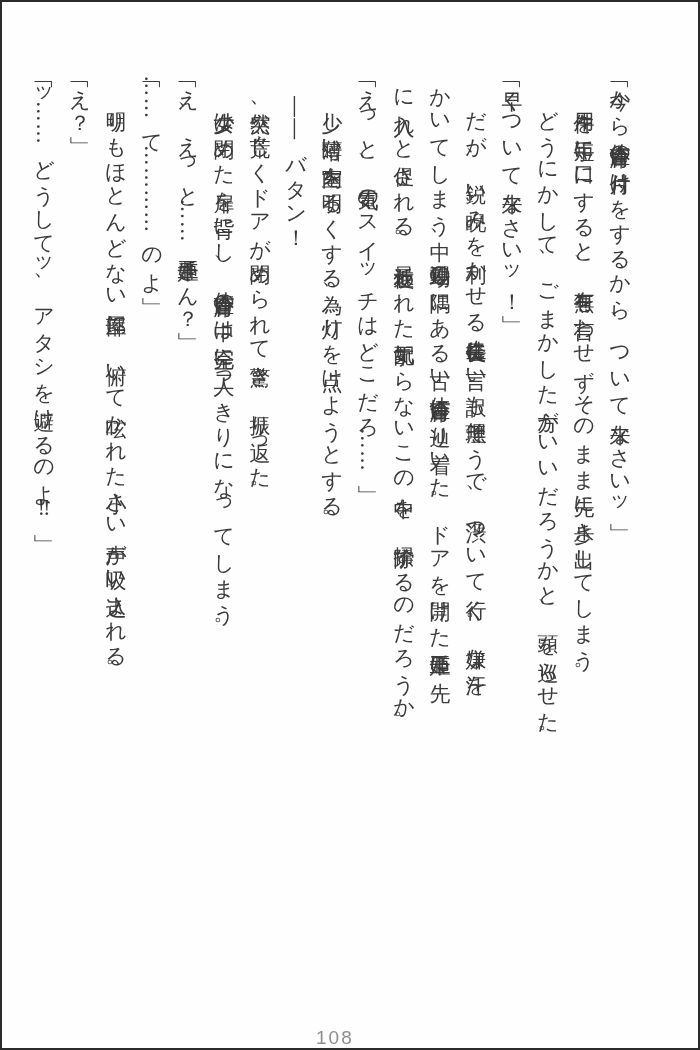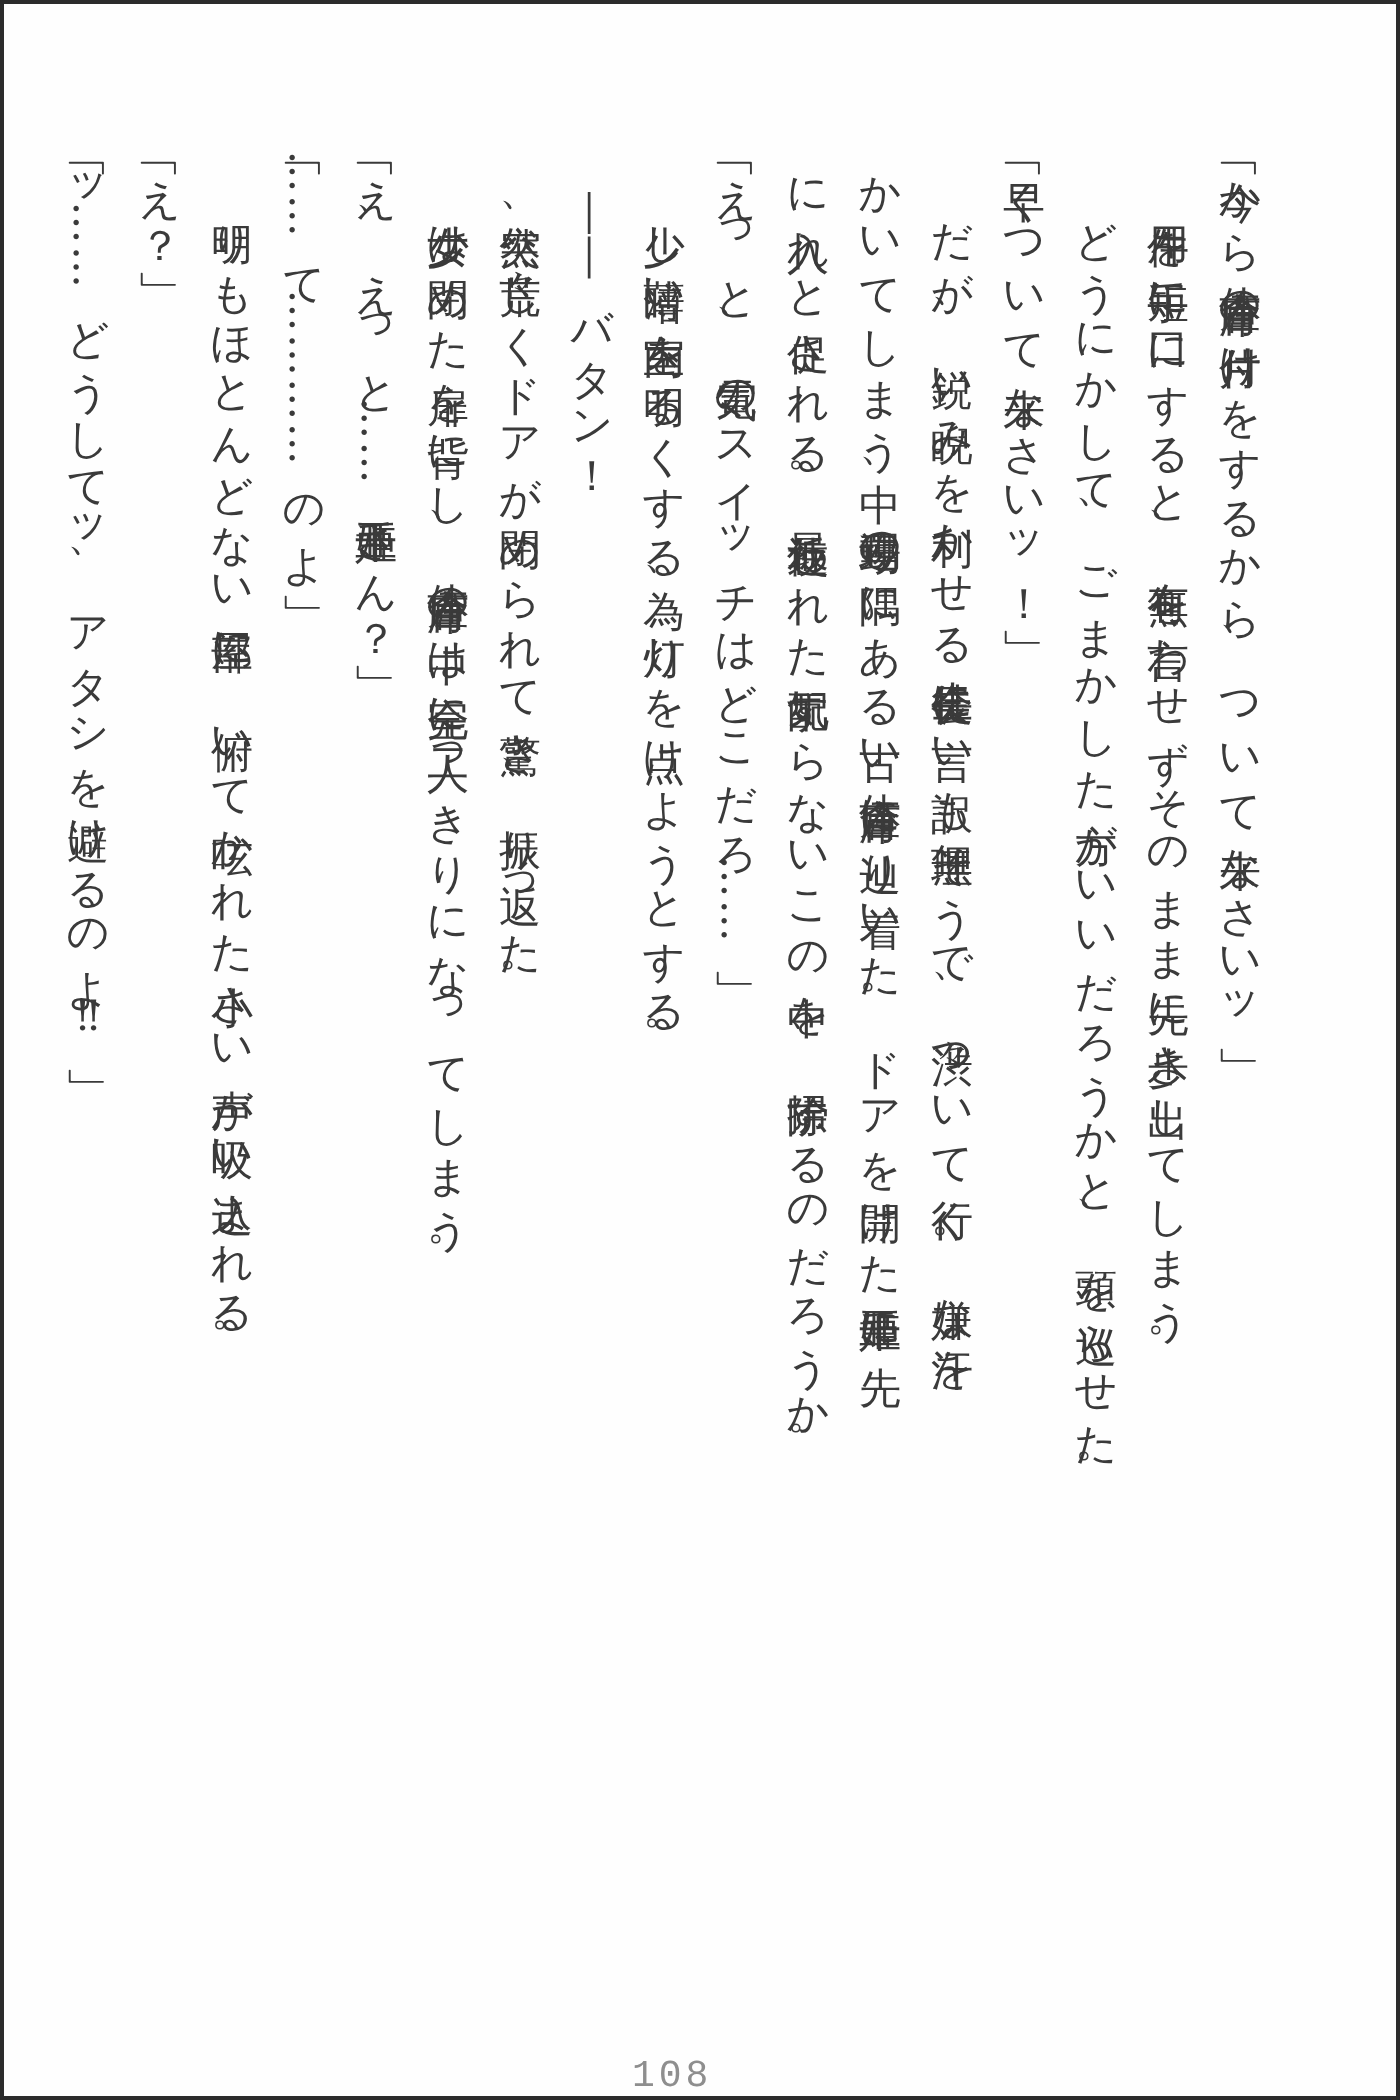--- a/index.html
+++ b/index.html
@@ -34,21 +34,21 @@
     margin: 0;
     padding: 0;
   }
   .text-block p.indent {
     text-indent: 22px;
   }
   .page-number {
     position: absolute;
     left: 314px;
     top: 1025px;
-    font-family: Liberation Mono, monospace;
+    font-family: Liberation Sans, sans-serif;
     font-size: 19px;
     letter-spacing: 2px;
     color: #8e8e8e;
   }
 </style>
 </head>
 <body>
 
 <div class="page">
   <div class="text-block">

